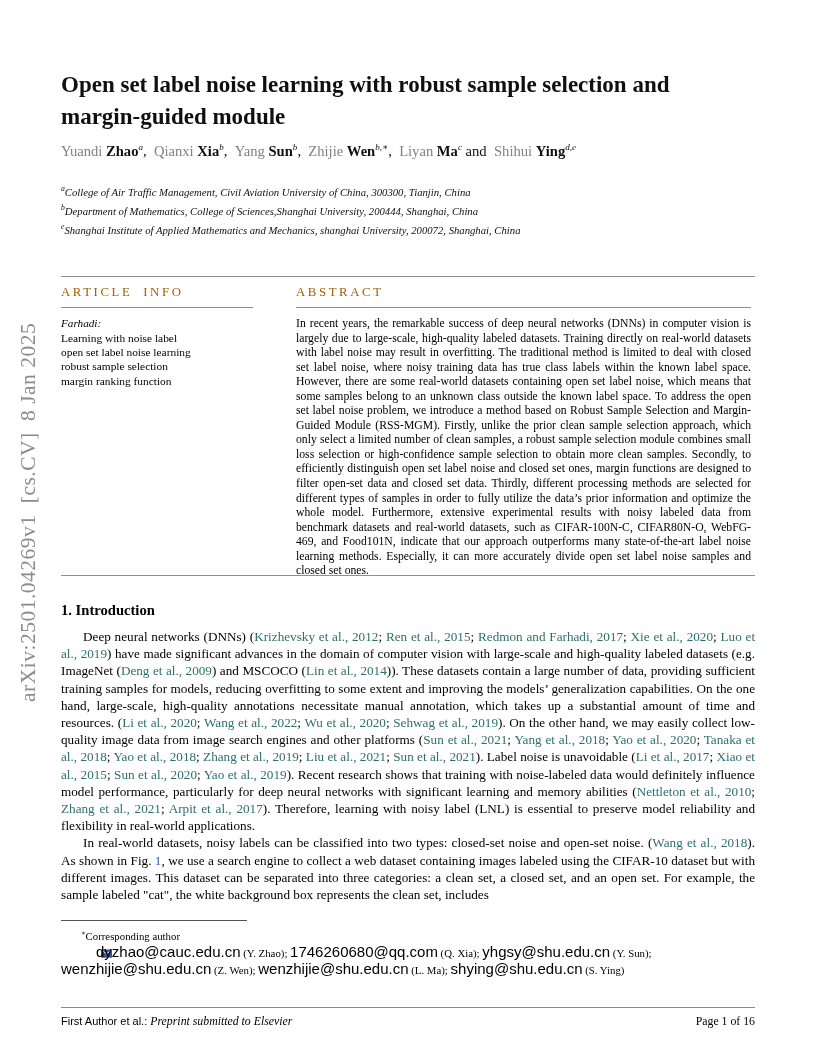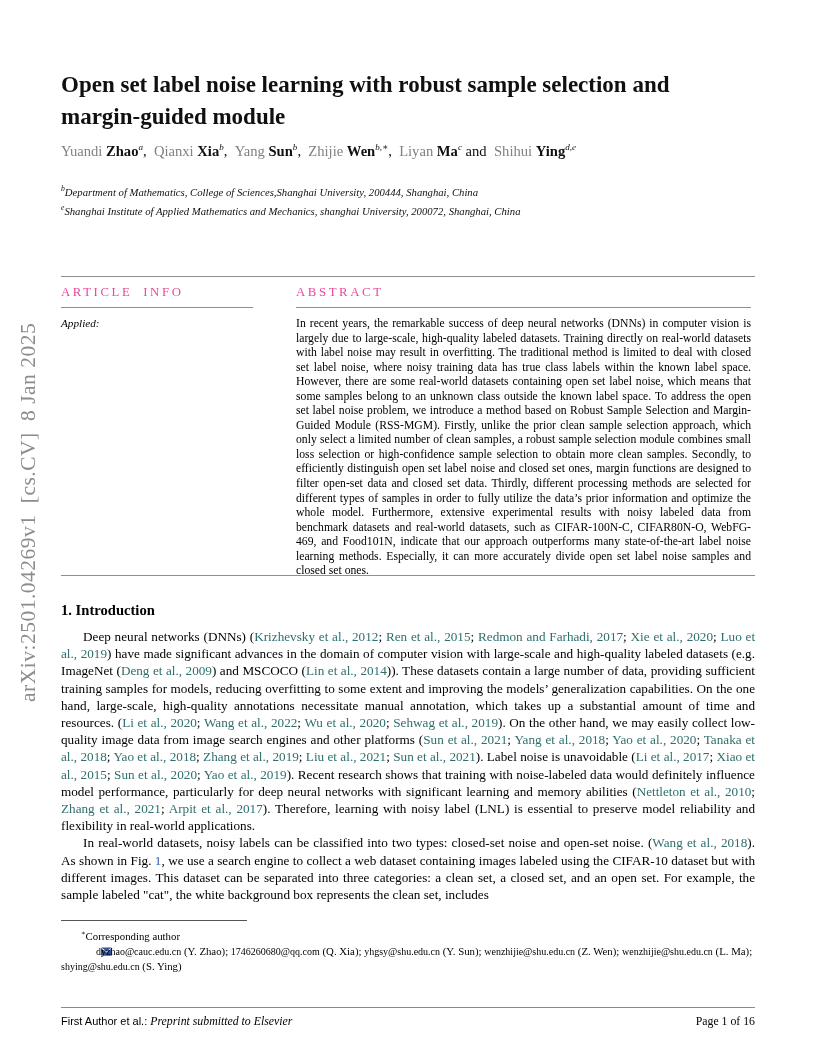--- a/index.html
+++ b/index.html
@@ -22,69 +22,76 @@
   .affils{top:181px;left:61px;width:700px;font-size:10.7px;font-style:italic;line-height:16.3px;color:#101010}
   .affil-line sup.sg-sup{font-size:.72em}
 
   .rule{border-top:1px solid #8f8f8f;height:0}
   .rule-top{top:276px;left:61px;width:694px}
   .rule-bottom{top:575px;left:61px;width:694px}
 
   .cols{top:285px;left:61px;width:694px;display:flex}
   .col-left{width:192px}
   .col-right{width:455px;margin-left:43px}
-  .col-head{font-size:12.8px;letter-spacing:2.6px;word-spacing:5px;color:#ec4899}
+  .col-head{font-size:12.8px;letter-spacing:2.6px;word-spacing:5px;color:#a16207}
   .col-rule{border-top:1px solid #8f8f8f;margin-top:7px;margin-bottom:9px}
   .kw-label{font-style:italic;font-size:11.2px;margin-bottom:2px}
   .kw-item{font-size:11.4px;line-height:14.2px}
   .abstract-text{font-size:11.7px;line-height:14.55px;text-align:justify}
 
   .sec-head{top:602px;left:61px;font-size:14.6px;font-weight:700}
   .body-text{top:628px;left:61px;width:694px;font-size:13.2px;line-height:17.2px;text-align:justify}
   .body-text p{text-indent:22px}
   .sg-cite{color:var(--citation)}
   .sg-ref{color:var(--reference)}
 
   .footnote{top:920px;left:61px;width:694px;font-size:10.8px;line-height:15px}
   .fn-rule{width:186px;border-top:1px solid #555;margin-bottom:4px}
   .fn-corr{text-indent:20px}
   .fn-emails{text-indent:20px}
   .fn-emails .wrapless{text-indent:0}
-  .sg-mono{font-family:Liberation Serif, serif;font-size:10px}
+  .sg-mono{font-family:Liberation Sans, sans-serif;font-size:15px}
   .email-icon{display:inline-block;width:11px;height:9px;vertical-align:-1px;margin-right:4px}
 
   .footer-rule{top:1007px;left:61px;width:694px;border-top:1px solid #8a8a8a}
   .footer{top:1014px;left:61px;width:694px;display:flex;justify-content:space-between;
           align-items:flex-start;font-size:11.8px}
   .footer-left-name{font-family:"Liberation Sans","DejaVu Sans",sans-serif;font-size:11px}
   .footer-note{font-style:italic}
 </style>
 </head>
 <body>
 
 <div class="page">
 
   <div class="abs arxiv-banner">arXiv:2501.04269v1 [cs.CV] 8 Jan 2025</div>
 
   <h1 class="abs title">Open set label noise learning with robust sample selection and margin-guided module</h1>
 
   <div class="abs authors"><span class="sg-given">Yuandi </span><span class="sg-family">Zhao</span><sup class="sg-sup">a</sup><span class="sg-plain">, </span><span class="sg-given">Qianxi </span><span class="sg-family">Xia</span><sup class="sg-sup">b</sup><span class="sg-plain">, </span><span class="sg-given">Yang </span><span class="sg-family">Sun</span><sup class="sg-sup">b</sup><span class="sg-plain">, </span><span class="sg-given">Zhijie </span><span class="sg-family">Wen</span><sup class="sg-sup">b,∗</sup><span class="sg-plain">, </span><span class="sg-given">Liyan </span><span class="sg-family">Ma</span><sup class="sg-sup">c</sup><span class="sg-plain"> and </span><span class="sg-given">Shihui </span><span class="sg-family">Ying</span><sup class="sg-sup">d,e</sup></div>
 
   <div class="abs affils">
+      <div class="affil-line"><sup class="sg-sup">a</sup><span class="sg-plain">College of Air Traffic Management, Civil Aviation University of China, 300300, Tianjin, China</span></div>
       <div class="affil-line"><sup class="sg-sup">b</sup><span class="sg-plain">Department of Mathematics, College of Sciences,Shanghai University, 200444, Shanghai, China</span></div>
       <div class="affil-line"><sup class="sg-sup">e</sup><span class="sg-plain">Shanghai Institute of Applied Mathematics and Mechanics, shanghai University, 200072, Shanghai, China</span></div>
     </div>
 
   <div class="abs rule rule-top"></div>
 
   <div class="abs cols">
     <div class="col-left">
       <div class="col-head">ARTICLE INFO</div>
       <div class="col-rule"></div>
-      <div class="kw-label">Applied:</div>
+      <div class="kw-label">Farhadi:</div>
+      <div class="kw-list">
+          <div class="kw-item">Learning with noise label</div>
+          <div class="kw-item">open set label noise learning</div>
+          <div class="kw-item">robust sample selection</div>
+          <div class="kw-item">margin ranking function</div>
+        </div>
     </div>
     <div class="col-right">
       <div class="col-head">ABSTRACT</div>
       <div class="col-rule"></div>
       <div class="abstract-text">In recent years, the remarkable success of deep neural networks (DNNs) in computer vision is largely due to large-scale, high-quality labeled datasets. Training directly on real-world datasets with label noise may result in overfitting. The traditional method is limited to deal with closed set label noise, where noisy training data has true class labels within the known label space. However, there are some real-world datasets containing open set label noise, which means that some samples belong to an unknown class outside the known label space. To address the open set label noise problem, we introduce a method based on Robust Sample Selection and Margin-Guided Module (RSS-MGM). Firstly, unlike the prior clean sample selection approach, which only select a limited number of clean samples, a robust sample selection module combines small loss selection or high-confidence sample selection to obtain more clean samples. Secondly, to efficiently distinguish open set label noise and closed set ones, margin functions are designed to filter open-set data and closed set data. Thirdly, different processing methods are selected for different types of samples in order to fully utilize the data’s prior information and optimize the whole model. Furthermore, extensive experimental results with noisy labeled data from benchmark datasets and real-world datasets, such as CIFAR-100N-C, CIFAR80N-O, WebFG-469, and Food101N, indicate that our approach outperforms many state-of-the-art label noise learning methods. Especially, it can more accurately divide open set label noise samples and closed set ones.</div>
     </div>
   </div>
 
   <div class="abs rule rule-bottom"></div>
 

